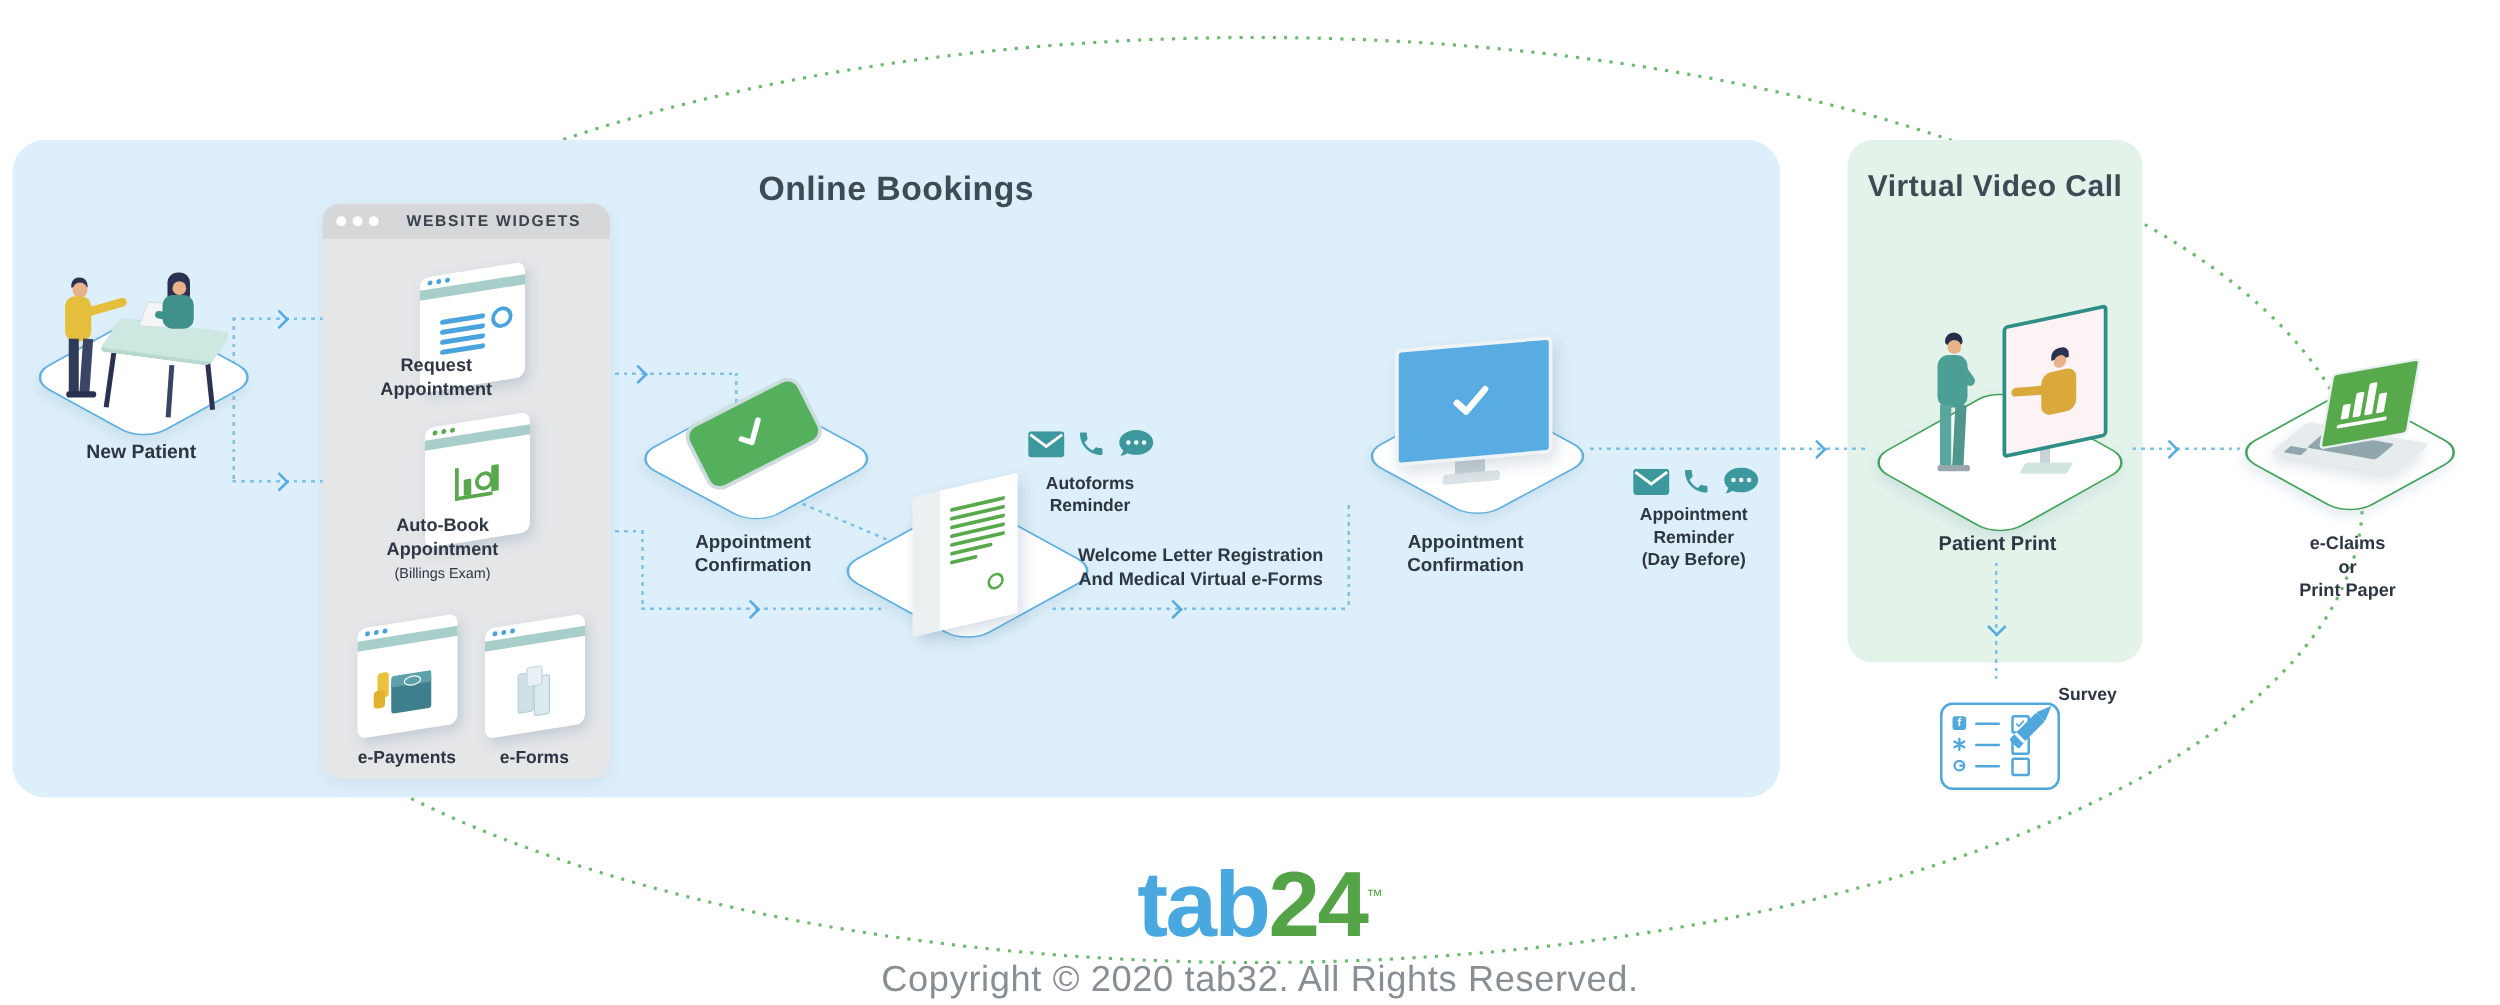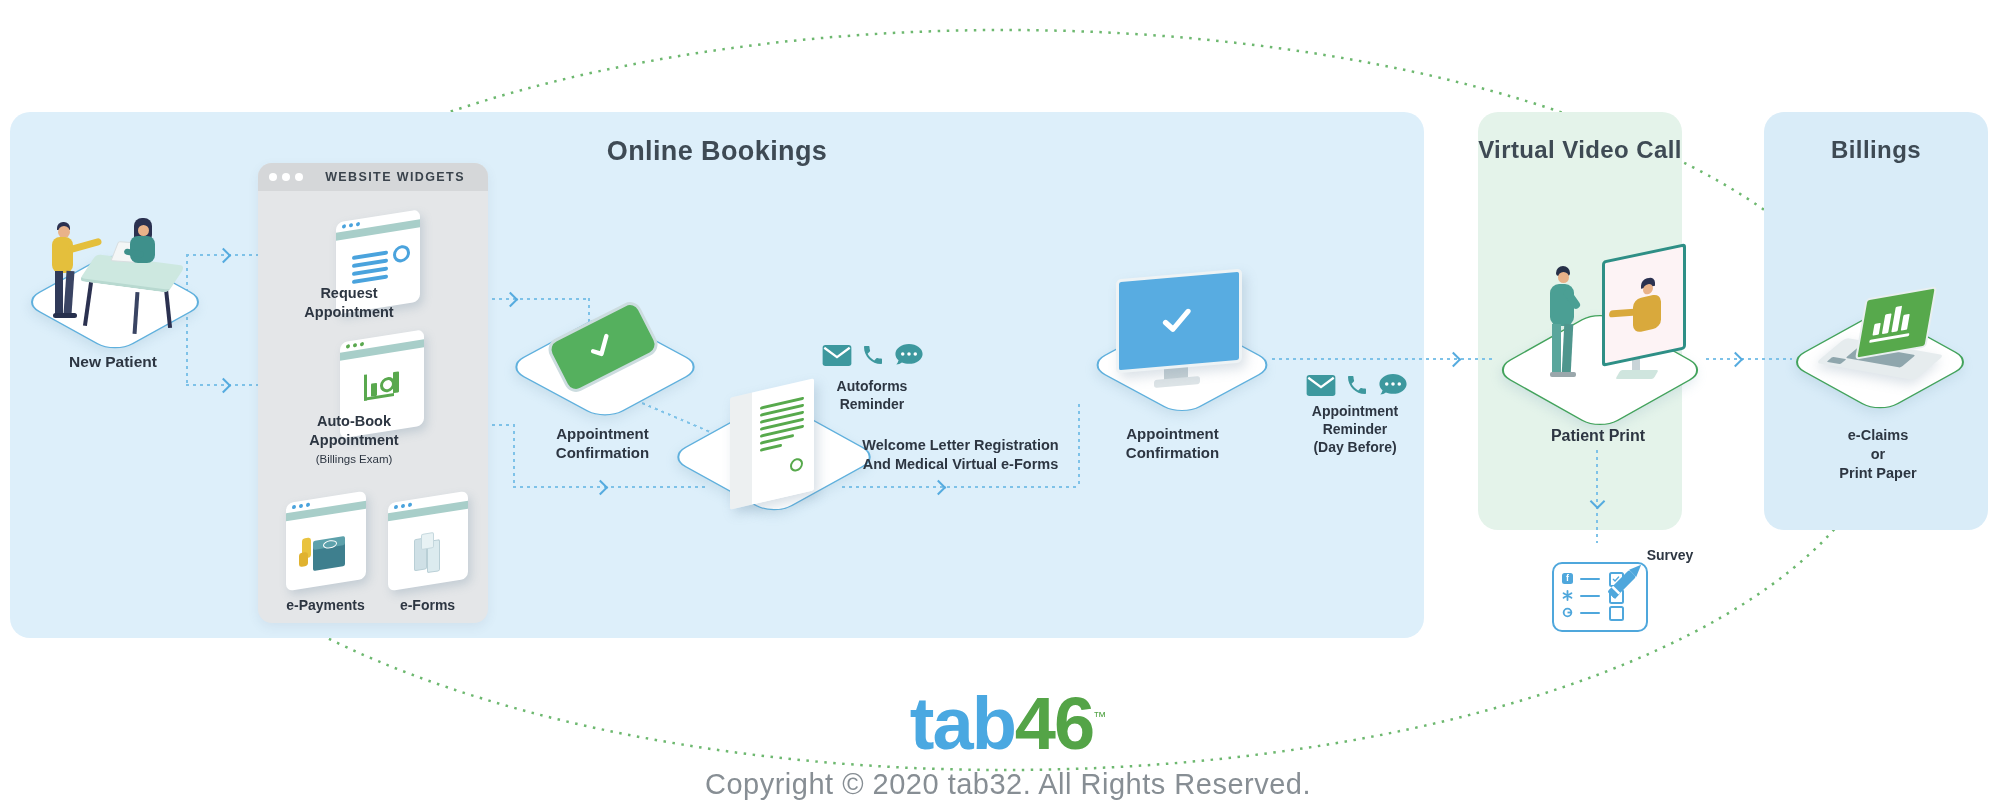--- a/index.html
+++ b/index.html
@@ -89,28 +89,25 @@
 
 <div class="canvas">
 
   <div class="ellipse-layer">
     <svg width="2000" height="804" viewBox="0 0 2000 804">
       <ellipse cx="1005" cy="400" rx="885" ry="370" fill="none" stroke="#6db86f" stroke-width="2.5" stroke-dasharray="2.5 6.5"></ellipse>
     </svg>
   </div>
 
 
-  <div class="panel" style="left:10px;top:112px;width:1414px;height:526px;background:#ddeffa;border-radius:20px;">
+  <div class="panel" style="left:10px;top:112px;width:1414px;height:526px;background:#ddeffa;">
     <div class="panel-title" style="font-size:27px;">Online Bookings</div>
   </div>
-  <div class="panel" style="left:1478px;top:112px;width:204px;height:418px;background:#e4f3ea;border-radius:20px;">
+  <div class="panel" style="left:1478px;top:112px;width:236px;height:418px;background:#e4f3ea;border-radius:20px;">
     <div class="panel-title" style="font-size:24px;">Virtual Video Call</div>
-  </div>
-  <div class="panel" style="left:1764px;top:112px;width:224px;height:418px;background:#d9ecf8;border-radius:20px;">
-    <div class="panel-title" style="font-size:24px;">Billings</div>
   </div>
 
   <div class="dash-h" style="left:186px;top:254px;width:150px;"></div>
   <div class="chev" style="left:218px;top:250px;"></div>
   <div class="dash-v" style="left:186px;top:254px;height:132px;"></div>
   <div class="dash-h" style="left:186px;top:384px;width:150px;"></div>
   <div class="chev" style="left:218px;top:380px;"></div>
 
   <div class="dash-h" style="left:422px;top:298px;width:168px;"></div>
   <div class="chev" style="left:505px;top:294px;"></div>
@@ -390,17 +387,17 @@
       <div style="left:9px;top:42px;width:38px;height:3px;background:#fff;border-radius:1px;"></div>
     </div>
   </div>
   <div class="lbl" style="left:1798px;top:426px;width:160px;font-size:14.5px;">
     <div>e-Claims</div>
     <div>or</div>
     <div>Print Paper</div>
   </div>
 
   <div class="logo">
-    <span class="blue">tab</span><span class="green">46</span><span class="tm">™</span>
+    <span class="blue">tab</span><span class="green">24</span><span class="tm">™</span>
   </div>
   <div class="copyright">Copyright © 2020 tab32. All Rights Reserved.</div>
 
 </div>
 
 </body></html>

